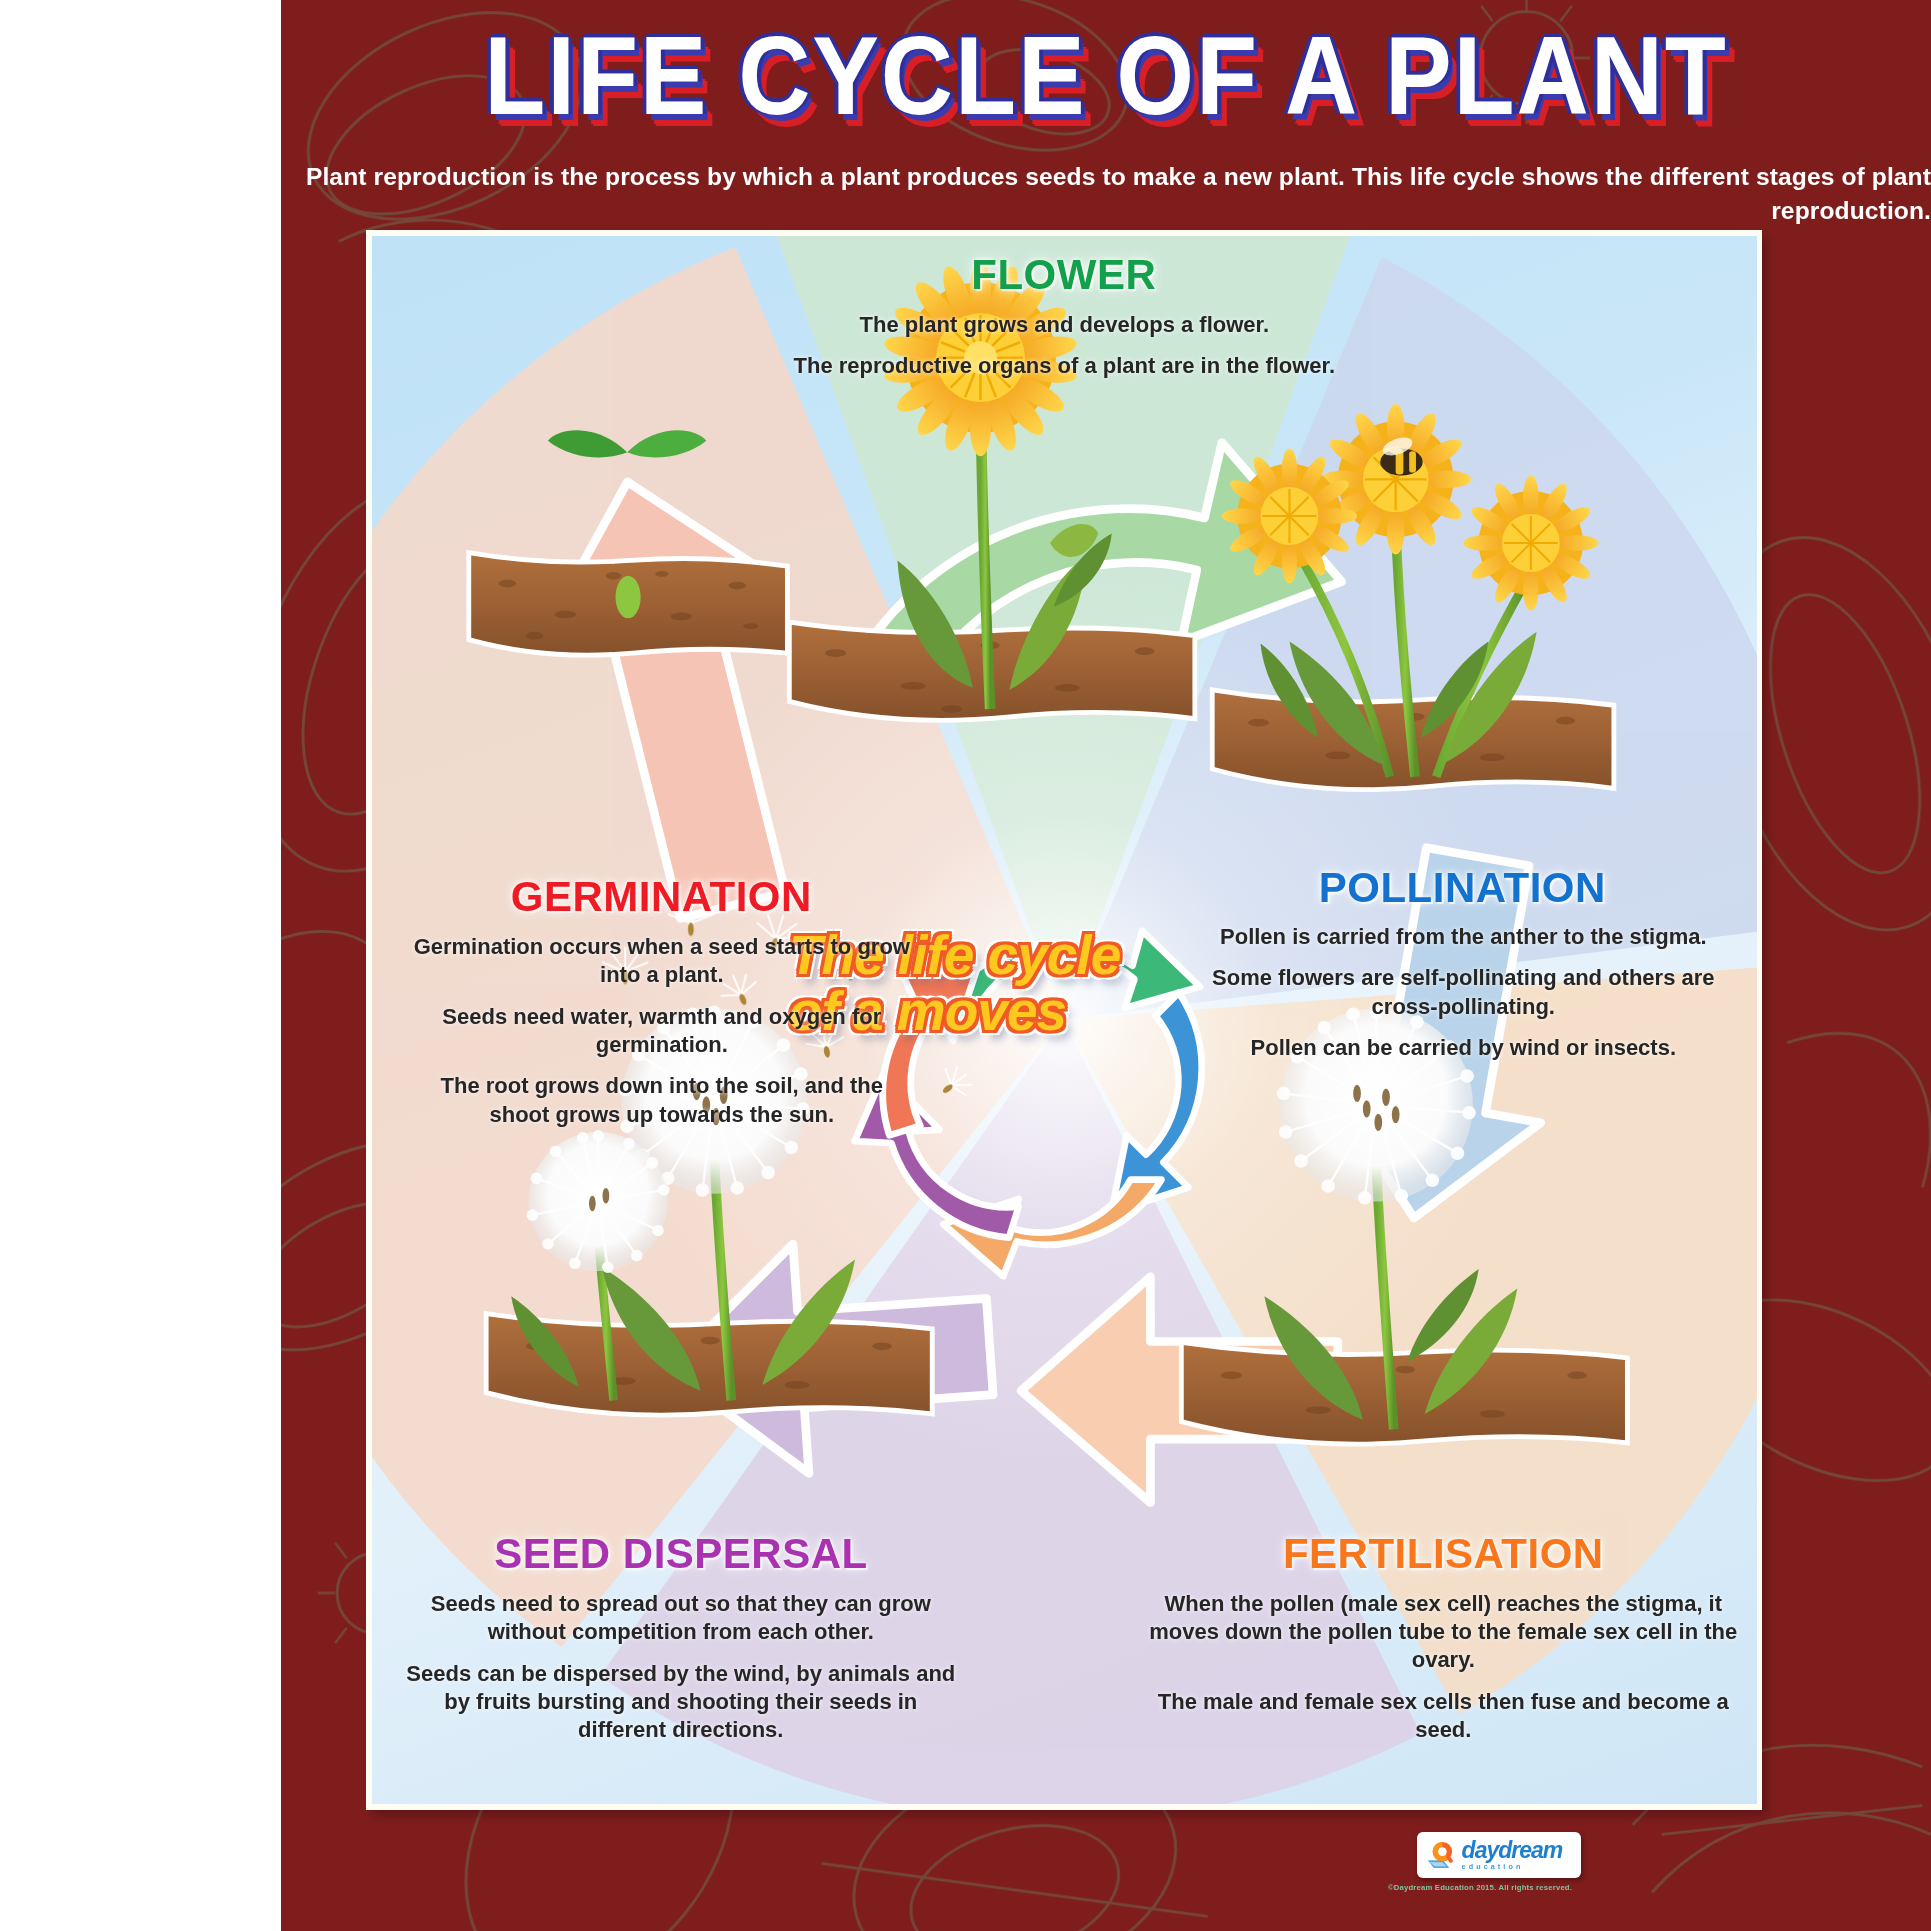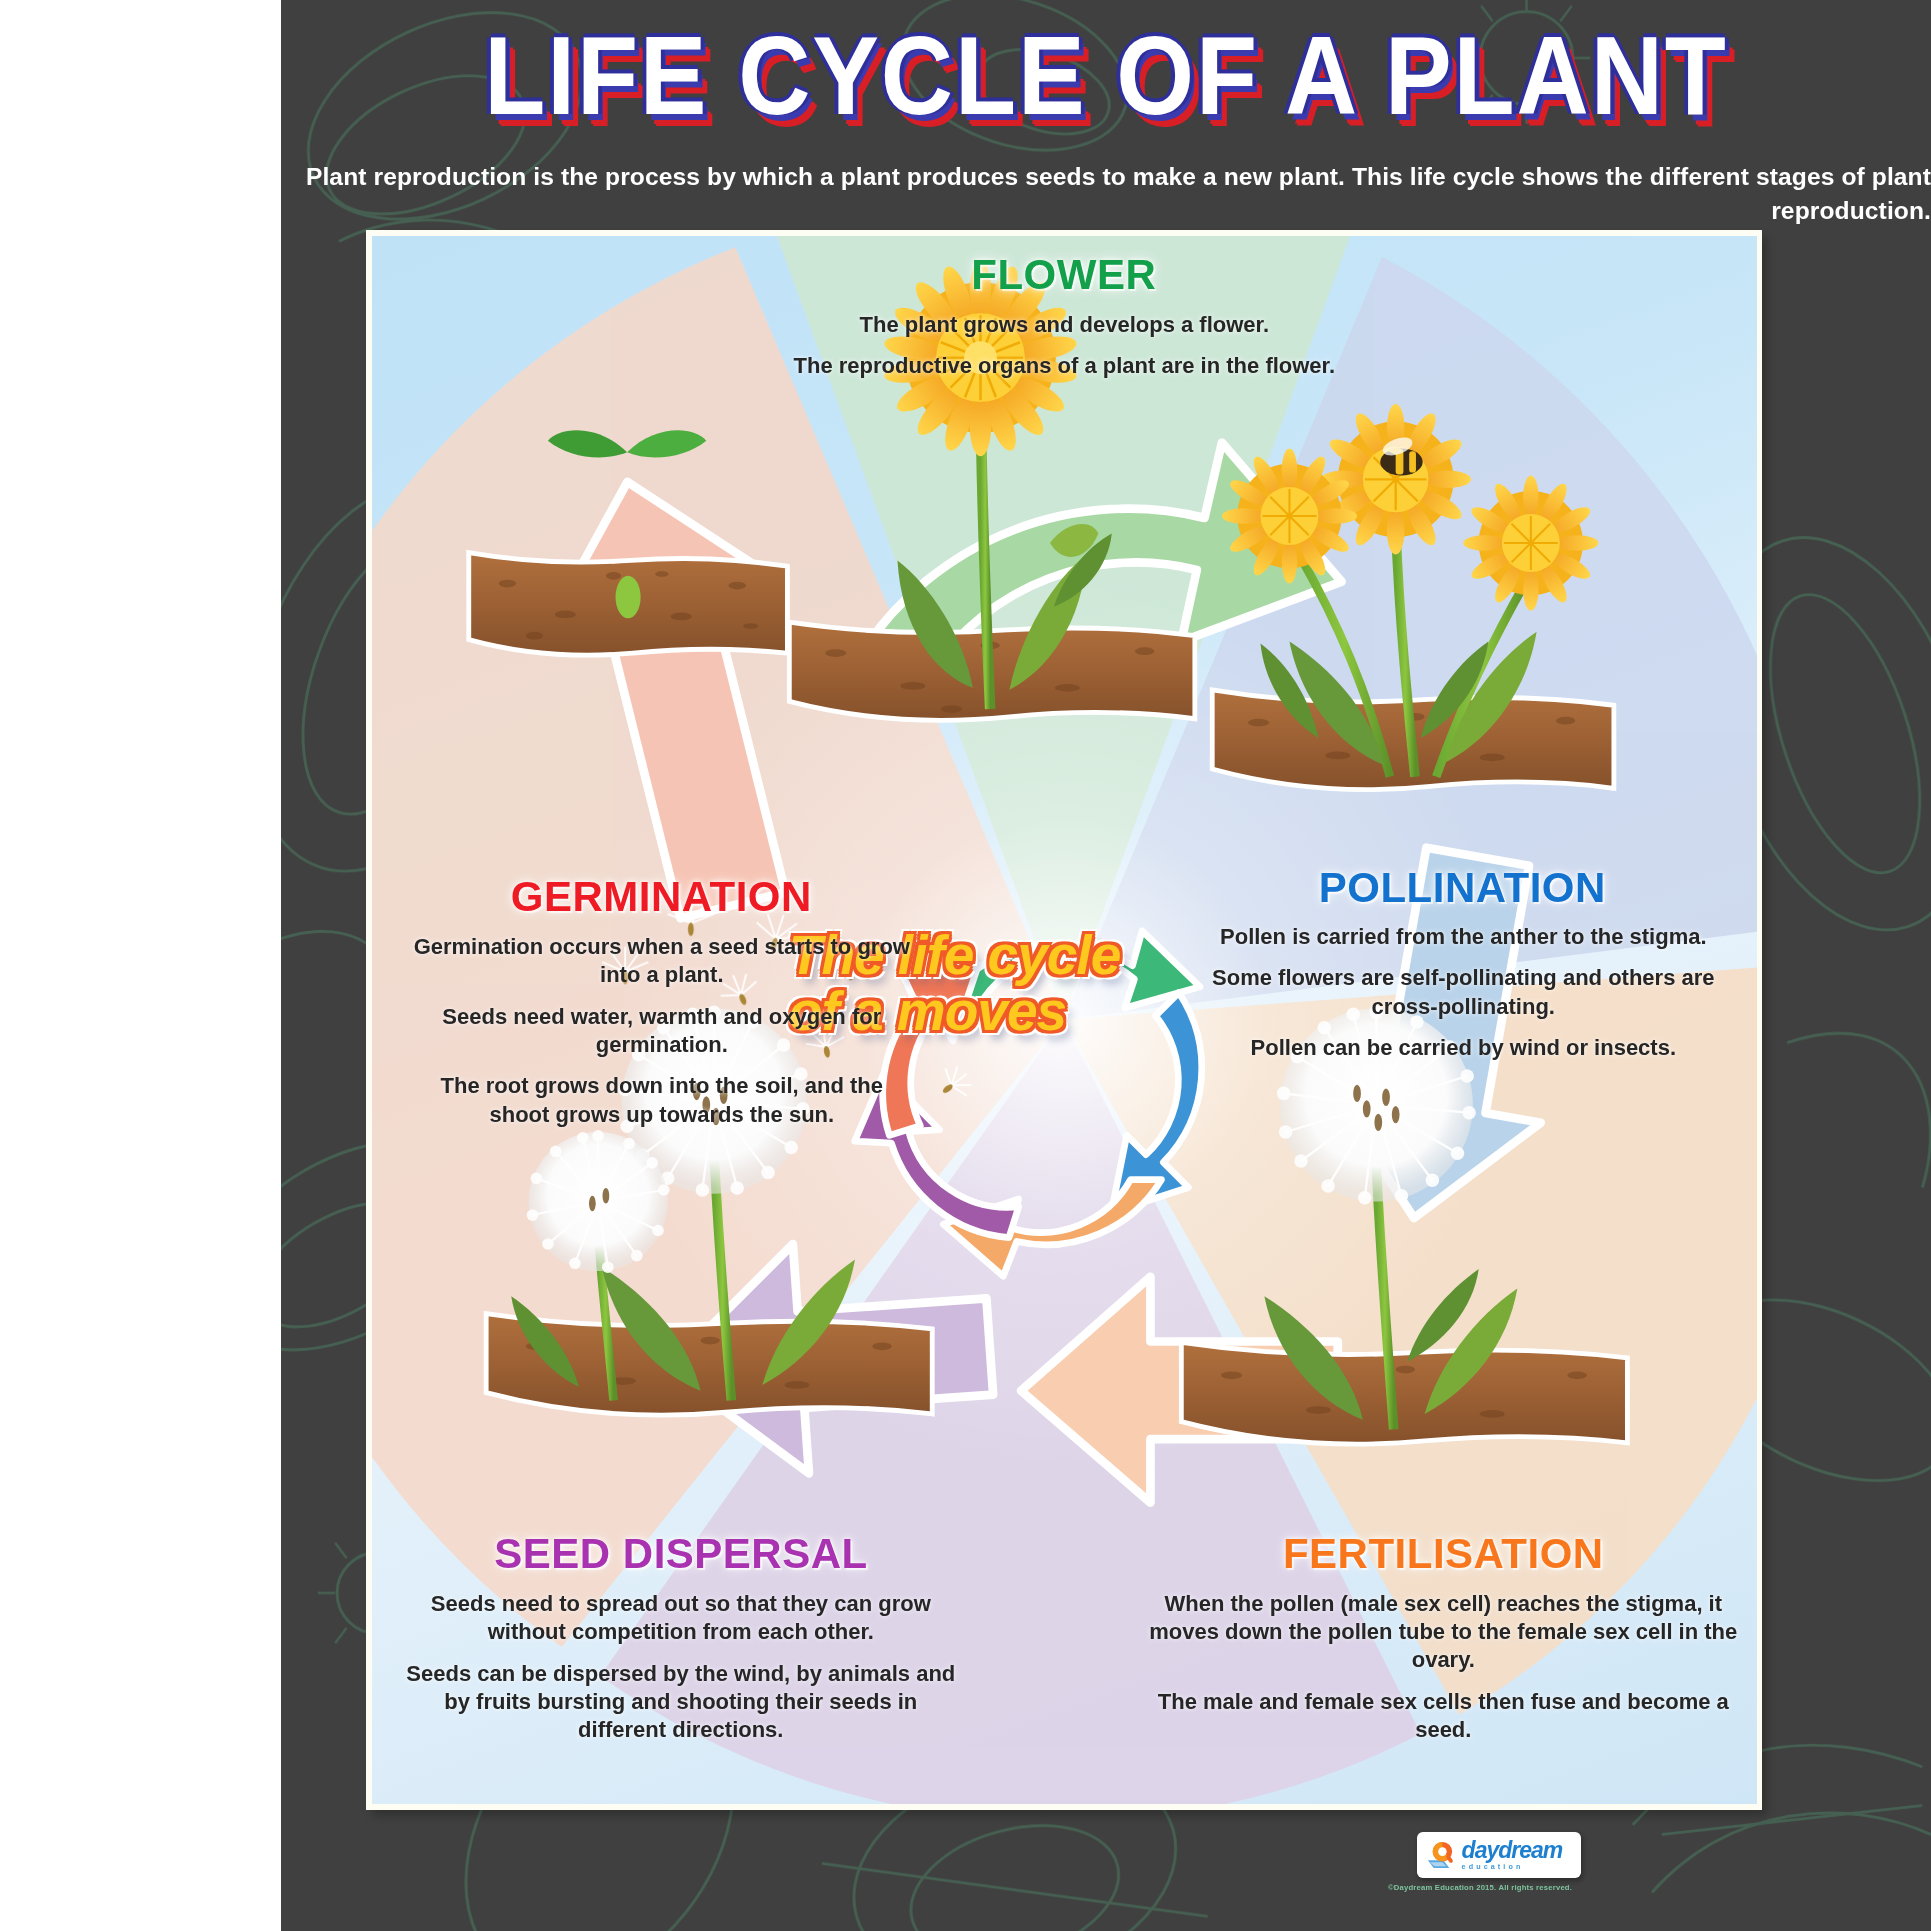--- a/index.html
+++ b/index.html
@@ -1,19 +1,19 @@
 <!DOCTYPE html>
 <html><head>
 <meta charset="utf-8">
 <style>
   html,body{margin:0;padding:0;background:#ffffff;}
   body{width:1931px;height:1931px;font-family:"Liberation Sans",sans-serif;overflow:hidden;}
 
   
-  #poster{position:absolute;left:281px;top:0;width:1650px;height:1931px;background:#404040;overflow:hidden;}
+  #poster{position:absolute;left:281px;top:0;width:1650px;height:1931px;background:#7f1d1d;overflow:hidden;}
   #poster .bgpattern{position:absolute;inset:0;opacity:.5;}
 
   
   #title-wrap{position:absolute;left:0;top:17.4px;width:1650px;text-align:center;}
   #title{display:inline-block;font-size:100px;font-weight:bold;letter-spacing:1.9px;color:#ffffff;
          font-family:"Liberation Sans",sans-serif;line-height:1.05;
          text-shadow:
             3.9px 0 0 #2f2f9c, -3.9px 0 0 #2f2f9c, 0 -3.9px 0 #2f2f9c,
             4.8px 4.8px 0 #3b3bb0,
             7.7px 8.7px 0 #d81f26, 9.7px 10.6px 0 #d81f26;

